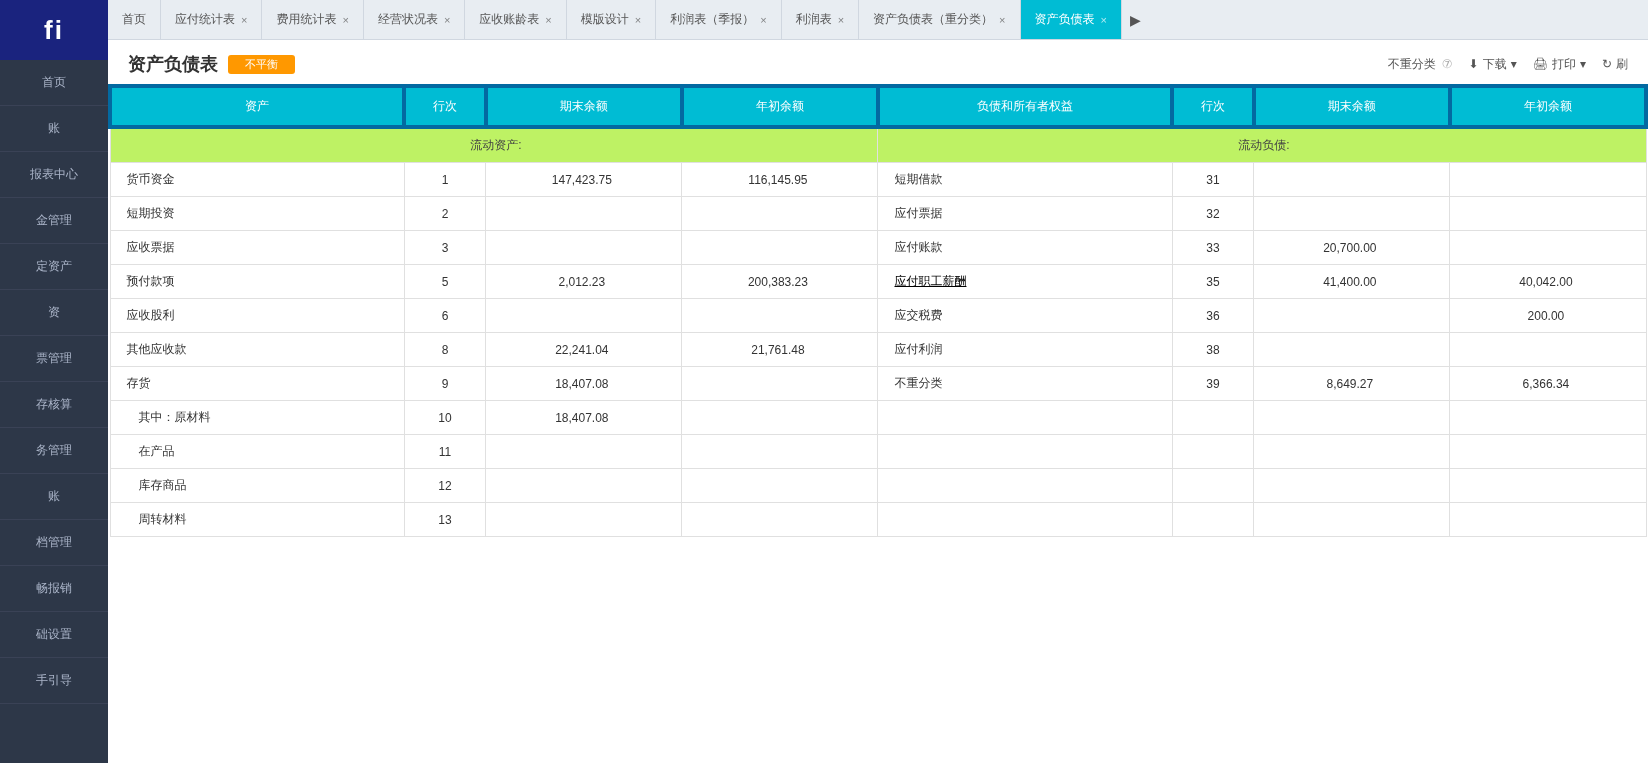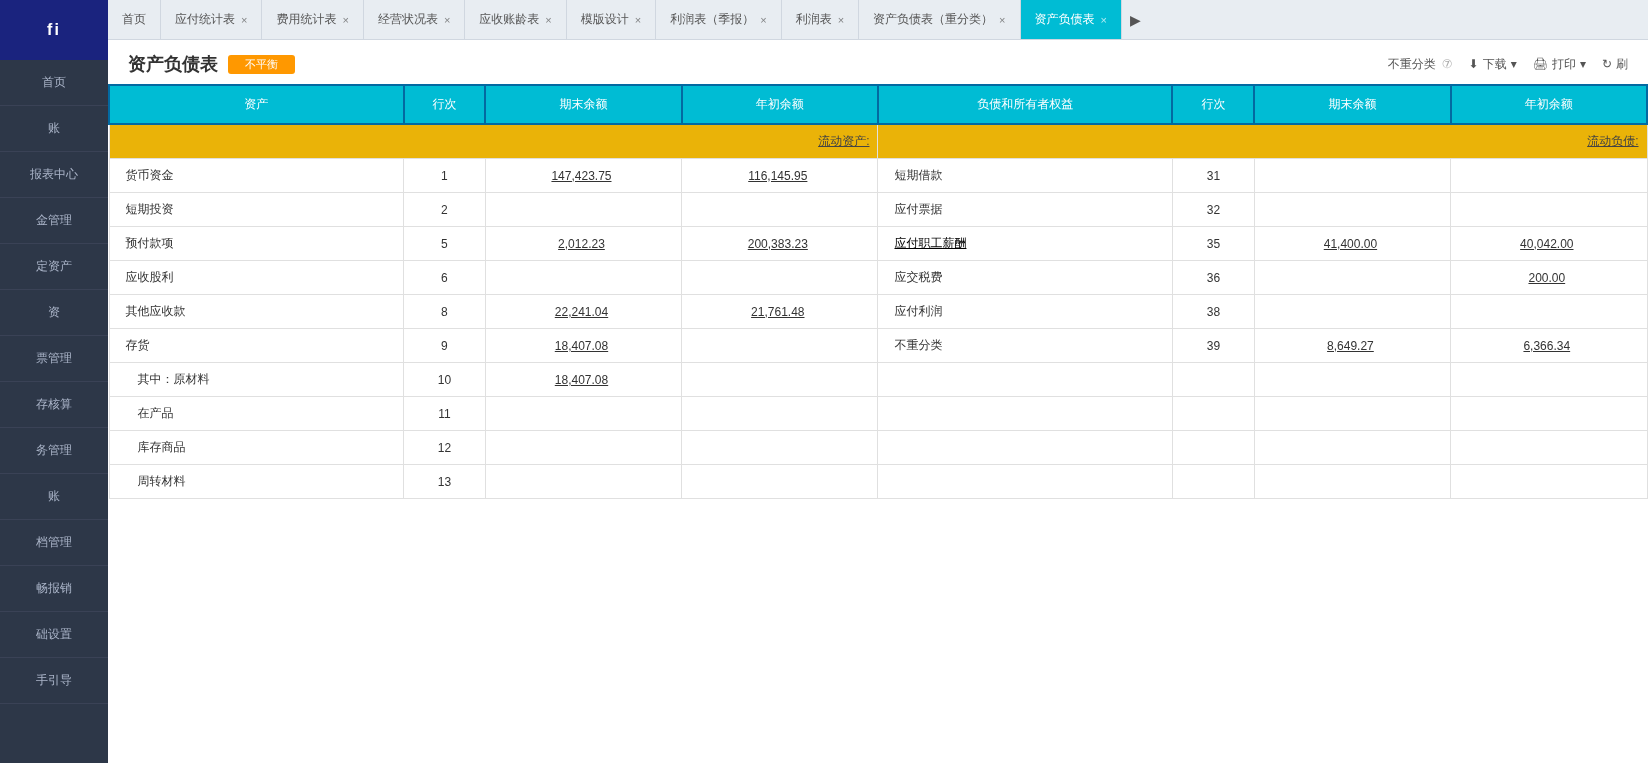--- a/index.html
+++ b/index.html
@@ -12,21 +12,21 @@
       color: #ccc;
       display: flex;
       flex-direction: column;
       flex-shrink: 0;
       height: 100%;
       overflow: hidden;
     }
     .sidebar-logo {
       background: #1a237e;
       color: white;
-      font-size: 16px;
+      font-size: 26px;
       font-weight: bold;
       height: 60px;
       display: flex;
       align-items: center;
       justify-content: center;
       letter-spacing: 2px;
     }
     .sidebar-item {
       padding: 14px 0;
       text-align: center;
@@ -140,39 +140,38 @@
     .report-table {
       width: 100%;
       border-collapse: collapse;
       font-size: 12px;
     }
     .report-table th {
       background: #00bcd4;
       color: white;
       padding: 10px 8px;
       text-align: center;
-      border: 2px solid #0369a1;
+      border: 4px solid #0369a1;
       font-weight: normal;
     }
     .report-table td {
       padding: 8px 8px;
       border: 1px solid #e0e0e0;
       text-align: center;
       color: #333;
     }
     .report-table tr.section-header td {
-      background: #eab308;
+      background: #bef264;
       color: #444;
-      text-align: right;
+      text-align: center;
       padding-left: 12px;
-      text-decoration: underline;
     }
     .text-left { text-align: left !important; padding-left: 16px !important; margin-left: 24px; }
     .text-left-sub { text-align: left !important; padding-left: 28px !important; }
-    .text-right { text-align: right; padding-right: 12px !important; text-decoration: underline; }
+    .text-right { text-align: right; padding-right: 12px !important; }
     .row-num { color: #888; }
     .amount { color: #333; }
     .link-style { color: #00897b; text-decoration: underline; cursor: pointer; }
   </style>
 </head>
 <body>
 
 <div class="sidebar">
   <div class="sidebar-logo">fi</div>
   <div class="sidebar-item">首页</div>
@@ -295,20 +294,30 @@
       <td class="text-left">短期投资</td>
       <td class="row-num">2</td>
       <td class="text-right amount"></td>
       <td class="text-right amount"></td>
       <td class="text-left ">应付票据</td>
       <td class="row-num">32</td>
       <td class="text-right amount"></td>
       <td class="text-right amount"></td>
     </tr>
           <tr>
+      <td class="text-left">应收票据</td>
+      <td class="row-num">3</td>
+      <td class="text-right amount"></td>
+      <td class="text-right amount"></td>
+      <td class="text-left ">应付账款</td>
+      <td class="row-num">33</td>
+      <td class="text-right amount">20,700.00</td>
+      <td class="text-right amount"></td>
+    </tr>
+          <tr>
       <td class="text-left">预付款项</td>
       <td class="row-num">5</td>
       <td class="text-right amount">2,012.23</td>
       <td class="text-right amount">200,383.23</td>
       <td class="text-left link-style" style="color: #000000; text-decoration: underline;">应付职工薪酬</td>
       <td class="row-num">35</td>
       <td class="text-right amount">41,400.00</td>
       <td class="text-right amount">40,042.00</td>
     </tr>
           <tr>

